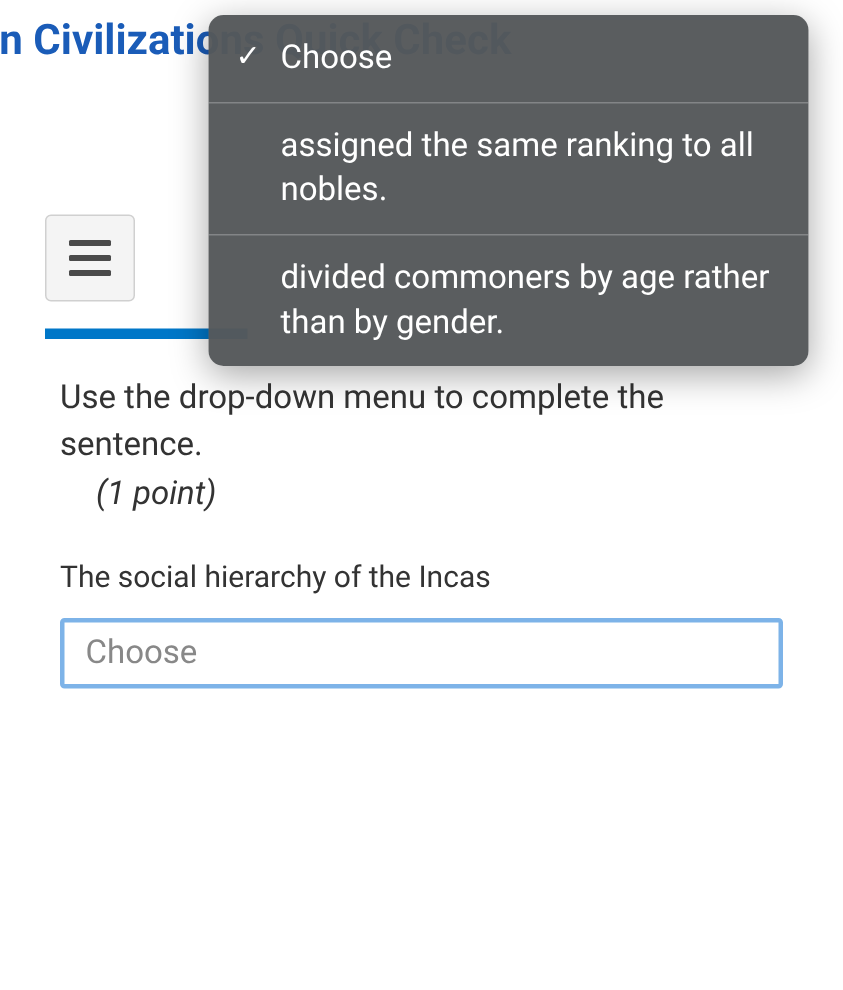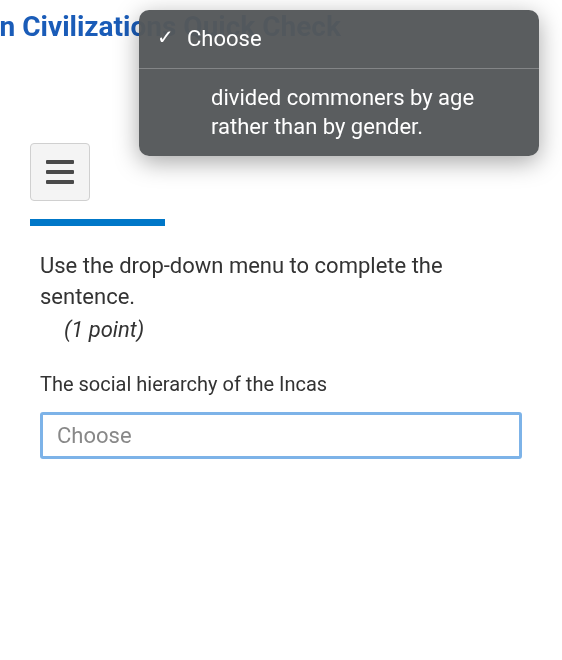--- a/index.html
+++ b/index.html
@@ -102,21 +102,20 @@
       padding: 14px 22px 14px 48px;
       color: #fff;
       font-size: 22px;
       line-height: 1.35;
       border-bottom: 1px solid rgba(255,255,255,0.25);
       position: relative;
       cursor: pointer;
     }
     .dropdown-option:last-child {
       border-bottom: none;
-      margin-left: 24px;
     }
     .dropdown-option.selected::before {
       content: "✓";
       position: absolute;
       left: 18px;
       top: 14px;
       font-size: 20px;
       color: #fff;
     }
   </style>
@@ -139,14 +138,15 @@
   <div class="question-block">
     <div class="question-instruction">Use the drop-down menu to complete the sentence.</div>
     <div class="question-points">(1 point)</div>
     <div class="question-stem">The social hierarchy of the Incas</div>
     <div class="select-wrapper">Choose</div>
   </div>
 </div>
 
 <div class="dropdown-menu">
   <div class="dropdown-option selected">Choose</div>
+  <div class="dropdown-option">assigned the same ranking to all nobles.</div>
   <div class="dropdown-option">divided commoners by age rather than by gender.</div>
 </div>
 
 </body></html>

